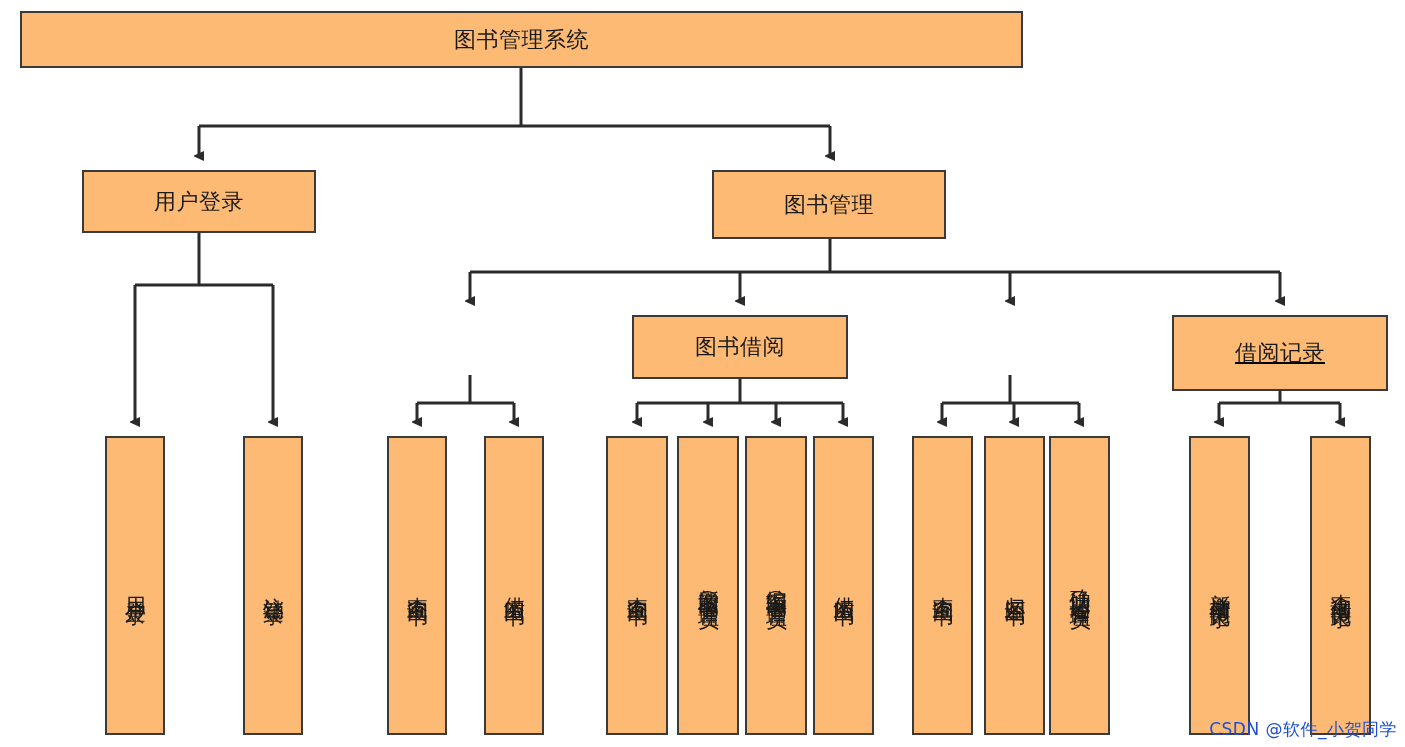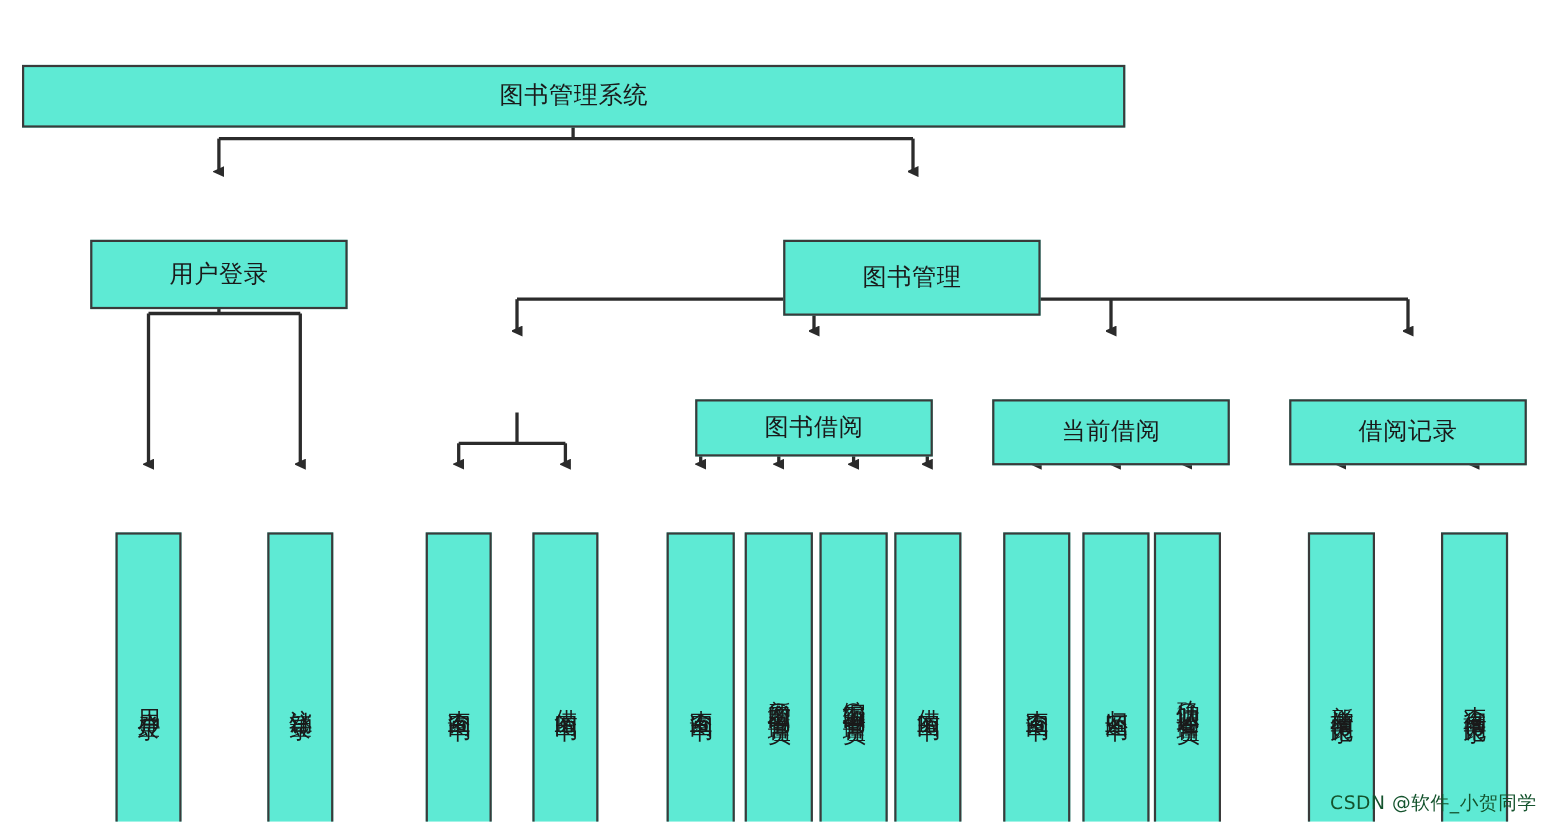--- a/index.html
+++ b/index.html
@@ -21,27 +21,26 @@
     position: absolute;
     left: 0;
     top: 0;
     width: 1405px;
     height: 747px;
     pointer-events: none;
   }
   .node {
     position: absolute;
     box-sizing: border-box;
-    background: #5eead4;
+    background: #fdba74;
     border: 2px solid #3a3a3a;
     display: flex;
     align-items: center;
     justify-content: center;
     text-align: center;
-    margin-top: 48px;
   }
   .node .label {
     color: #1a1a1a;
     line-height: 1.15;
     letter-spacing: 0.5px;
     white-space: nowrap;
   }
   .node.horiz .label {
     font-size: 22px;
   }
@@ -55,21 +54,21 @@
     font-size: 21px;
     letter-spacing: 3px;
     line-height: 1.1;
     white-space: nowrap;
   }
   #watermark {
     position: absolute;
     right: 8px;
     bottom: 6px;
     font-size: 17px;
-    color: #14532d;
+    color: #1d4ed8;
     letter-spacing: 0.5px;
     user-select: none;
   }
 </style>
 </head>
 <body>
 
 <div id="diagram-root">
 
   <svg class="edges" viewBox="0 0 1405 747" xmlns="http://www.w3.org/2000/svg">
@@ -127,27 +126,24 @@
     <span class="label">图书管理系统</span>
   </div>
 
   <div class="node horiz" style="left:82px; top:170px; width:234px; height:63px;">
     <span class="label">用户登录</span>
   </div>
   <div class="node horiz" style="left:712px; top:170px; width:234px; height:69px;">
     <span class="label">图书管理</span>
   </div>
 
-  <div class="node horiz" style="left:632px; top:315px; width:216px; height:52px;">
+  <div class="node horiz" style="left:632px; top:315px; width:216px; height:64px;">
     <span class="label">图书借阅</span>
   </div>
-  <div class="node horiz" style="left:902px; top:315px; width:216px; height:60px;">
-    <span class="label">当前借阅</span>
-  </div>
-  <div class="node horiz" style="left:1172px; top:315px; width:216px; height:60px;">
+  <div class="node horiz" style="left:1172px; top:315px; width:216px; height:76px;text-decoration:underline;">
     <span class="label">借阅记录</span>
   </div>
 
   <div class="node vert" style="left:105px; top:436px; width:60px; height:299px;">
     <span class="label">用户登录</span>
   </div>
   <div class="node vert" style="left:243px; top:436px; width:60px; height:299px;">
     <span class="label">注销登录</span>
   </div>
 

